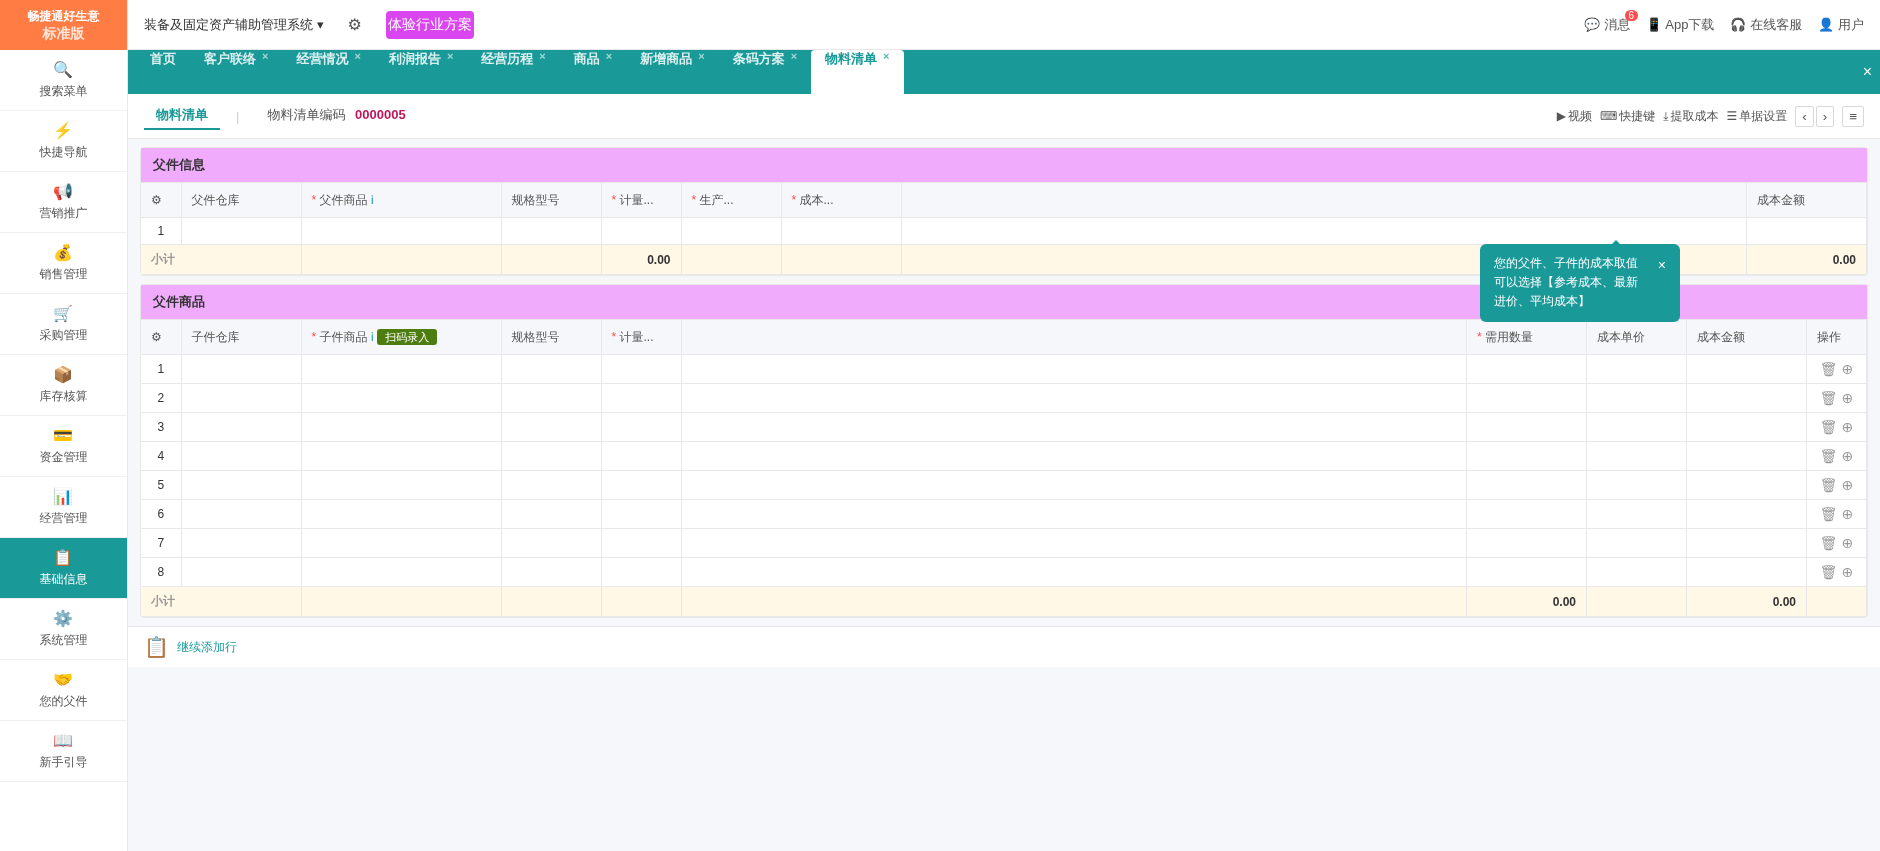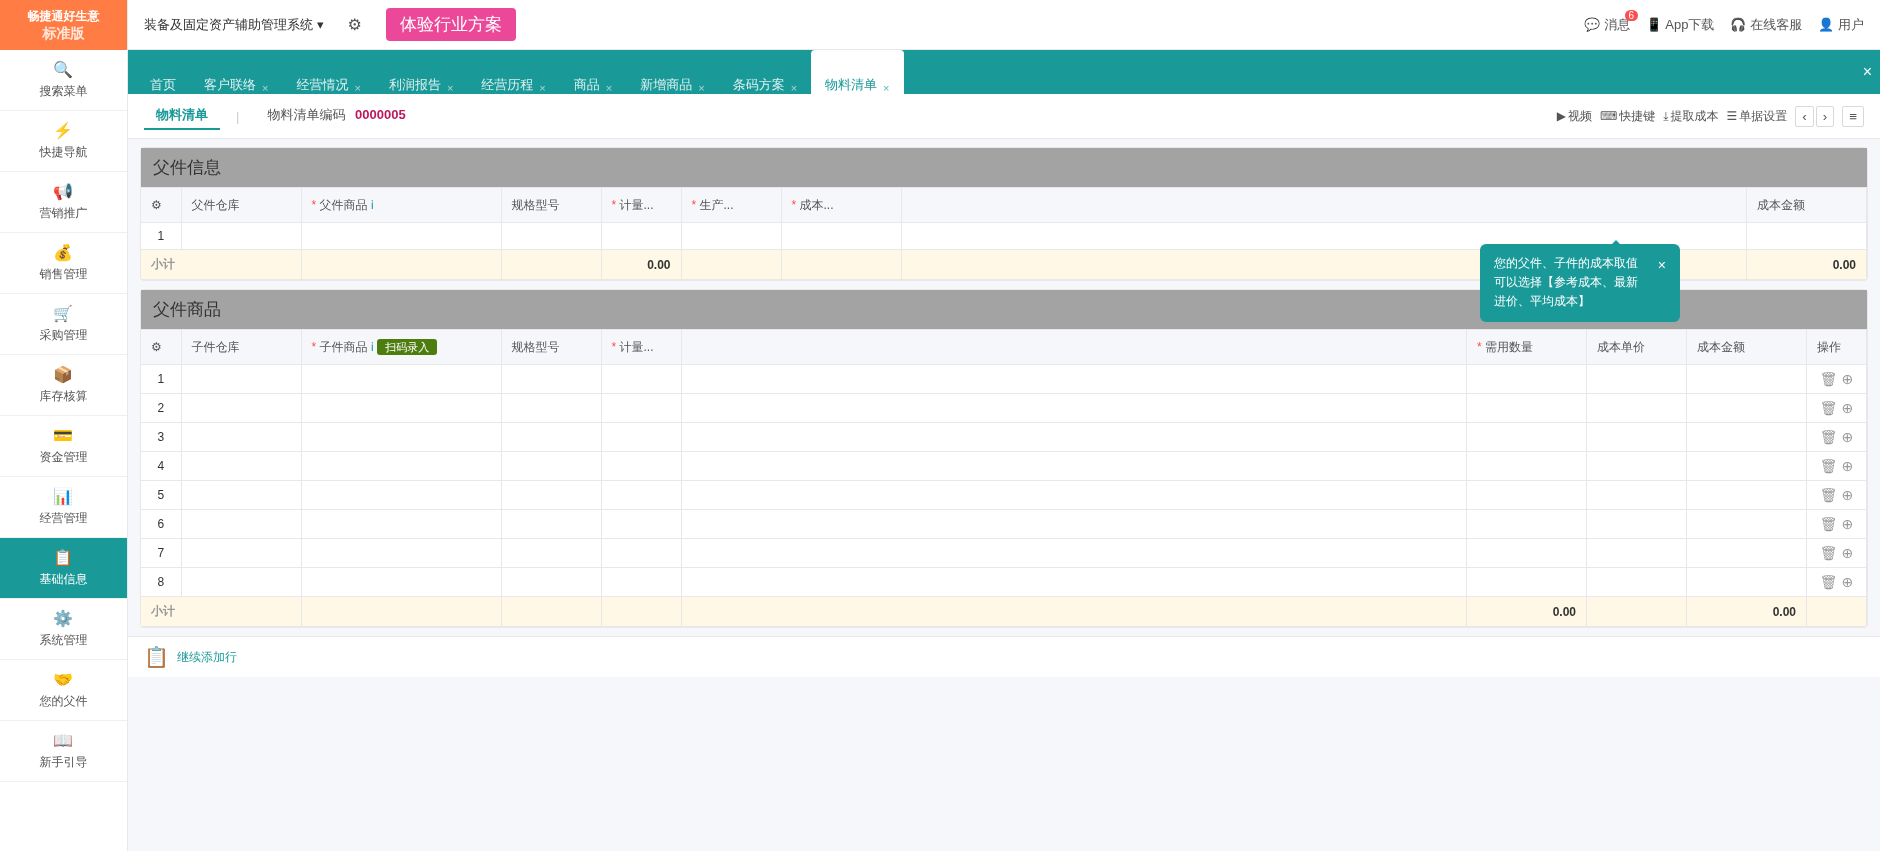--- a/index.html
+++ b/index.html
@@ -13,45 +13,45 @@
     .sidebar-item.active { background: #1a9999; color: #fff; }
     .sidebar-item .icon { font-size: 16px; }
 
     
     .main { flex: 1; display: flex; flex-direction: column; overflow: hidden; }
 
     
     .topbar { background: #fff; height: 50px; display: flex; align-items: center; padding: 0 16px; border-bottom: 1px solid #e8e8e8; justify-content: space-between; }
     .topbar-left { display: flex; align-items: center; gap: 24px; }
     .topbar-dropdown { display: flex; align-items: center; gap: 4px; cursor: pointer; color: #333; }
-    .topbar-btn { background: #ec4899; color: #fff; padding: 5px 14px; border-radius: 4px; cursor: pointer; font-size: 17px; }
+    .topbar-btn { background: #d946ef; color: #fff; padding: 5px 2px; border-radius: 4px; cursor: pointer; font-size: 14px; }
     .topbar-right { display: flex; align-items: center; gap: 16px; color: #555; font-size: 13px; }
     .topbar-right .badge-wrap { position: relative; }
     .topbar-right .badge { background: #ff4d4f; color: #fff; font-size: 10px; border-radius: 8px; padding: 0 4px; position: absolute; top: -6px; right: -8px; }
     .gear-icon { color: #555; cursor: pointer; font-size: 16px; }
 
     
     .nav-tabs { background: #1a9999; display: flex; align-items: center; height: 44px; padding: 0 8px; overflow: hidden; flex-shrink: 0; }
-    .nav-tab { color: rgba(255,255,255,0.85); padding: 0 14px; height: 44px; display: flex; align-items: flex-end; cursor: pointer; font-size: 13px; gap: 4px; white-space: nowrap; }
+    .nav-tab { color: rgba(255,255,255,0.85); padding: 0 14px; height: 44px; display: flex; align-items: flex-start; cursor: pointer; font-size: 13px; gap: 4px; white-space: nowrap; font-weight: bold; }
     .nav-tab.active { background: #fff; color: #1a9999; border-radius: 4px 4px 0 0; }
     .nav-tab .close { font-size: 11px; opacity: 0.7; margin-left: 2px; }
     .nav-tab-close-all { margin-left: auto; color: #fff; cursor: pointer; font-size: 16px; }
 
     
     .content { flex: 1; background: #f5f7fa; overflow-y: auto; padding: 0; }
 
     
     .sub-header { background: #fff; padding: 8px 16px; display: flex; align-items: center; gap: 16px; border-bottom: 1px solid #e8e8e8; }
     .sub-header-tab { padding: 4px 12px; cursor: pointer; font-size: 13px; color: #555; border-bottom: 2px solid transparent; }
     .sub-header-tab.active { color: #1a9999; border-bottom: 2px solid #1a9999; font-weight: bold; }
     .sub-header-code { color: #be185d; font-weight: bold; }
 
     
     .section { background: #fff; margin: 8px 12px; border-radius: 4px; border: 1px solid #e8e8e8; }
-    .section-title { padding: 8px 12px; font-size: 17px; font-weight: normal; color: #333; background: #a3a3a3; border-bottom: 1px solid #e8e8e8; }
+    .section-title { padding: 8px 12px; font-size: 13px; font-weight: bold; color: #333; background: #f0abfc; border-bottom: 1px solid #e8e8e8; }
 
     
     .data-table { width: 100%; border-collapse: collapse; font-size: 12px; }
     .data-table th { background: #f5f7fa; color: #555; padding: 8px 10px; text-align: left; border-bottom: 1px solid #e8e8e8; border-right: 1px solid #e8e8e8; white-space: nowrap; font-weight: normal; }
     .data-table td { padding: 6px 10px; border-bottom: 1px solid #e8e8e8; border-right: 1px solid #e8e8e8; color: #333; }
     .subtotal-row td { background: #fff8e6; font-weight: bold; color: #333; }
     .row-num { color: #999; text-align: center; width: 32px; }
     .th-settings { width: 32px; text-align: center; }
     .required { color: #ff4d4f; }
     .scan-btn { background: #4d7c0f; color: #fff; padding: 2px 8px; border-radius: 3px; font-size: 11px; cursor: pointer; }

